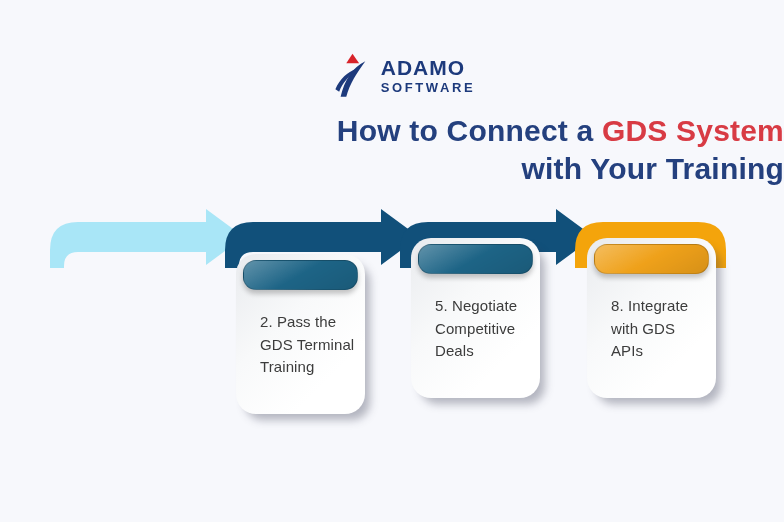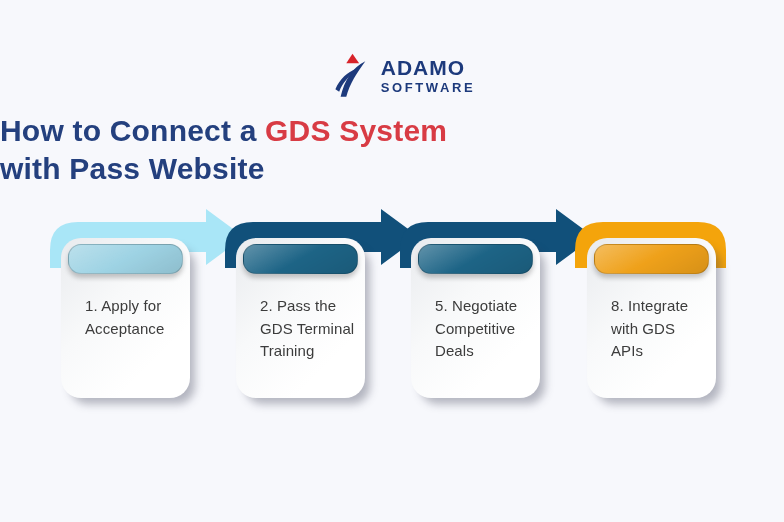--- a/index.html
+++ b/index.html
@@ -12,35 +12,35 @@
   
   .logo { position:absolute; top:52px; left:0; right:0;
           display:flex; justify-content:center; align-items:center; gap:10px;padding-left:24px; }
   .logo-icon { width:38px; height:46px; flex:0 0 auto; }
   .logo-text { display:flex; flex-direction:column; line-height:1; }
   .logo-name { font-size:21px; font-weight:800; color:#1d3a7c; letter-spacing:1px; }
   .logo-sub  { font-size:13px; font-weight:800; color:#1d3a7c; letter-spacing:2.6px; margin-top:3px; }
 
   
   .title { position:absolute; top:112px; left:0; right:0;
-           text-align:left; font-size:30px; font-weight:800;
+           text-align:right; font-size:30px; font-weight:800;
            line-height:38px; color:#24407e; margin:0; letter-spacing:.2px; }
   .title .accent { color:#d83b44; }
 
   
   .steps { position:absolute; top:208px; left:0; width:784px; height:230px; }
   .bands { position:absolute; top:0; left:0; }
 
   .card { position:absolute; top:30px; width:129px; height:160px;
           border-radius:20px;
           background-color:#ffffff;
           background-image:linear-gradient(135deg,#e9ebee 0%, #f8f9fa 40%, #ffffff 75%);
           box-shadow:7px 8px 9px -2px rgba(55,58,80,0.35);
         }
-  .card1 { left:61px; }  .card2 { left:236px; }
+  .card1 { left:61px; }  .card2 { left:236px;margin-top:16px; }
   .card3 { left:411px; } .card4 { left:587px; }
 
   .pill { position:absolute; top:6px; left:7px; right:7px; height:28px;
           border-radius:13px; border:1px solid rgba(0,0,0,.17);
           background-image:linear-gradient(150deg, rgba(255,255,255,.30), rgba(255,255,255,0) 50%, rgba(0,0,0,.10));
           box-shadow:0 4px 5px rgba(0,0,0,.22); }
 
   .label { position:absolute; top:57px; left:24px; right:7px;
            font-size:15px; line-height:22.5px; color:#3c3c3c; letter-spacing:.1px; }
 </style>
@@ -54,35 +54,31 @@
       <path d="M20.5 1.5 L27.5 11.5 L14 11.5 Z" fill="#d8232a"></path>
       <path d="M8 47 C12 30 20 16 34 9.5 C25.5 21.5 17.5 33 14 47 Z" fill="#1d3a7c"></path>
       <path d="M2.5 39 C7.5 27.5 15 21.5 24.5 17.5 C16 26.5 10 32.5 6.5 41.5 Z" fill="#1d3a7c"></path>
     </svg>
     <div class="logo-text">
       <span class="logo-name">ADAMO</span>
       <span class="logo-sub">SOFTWARE</span>
     </div>
   </div>
 
-  <h1 class="title"><span>How to Connect a </span><span class="accent">GDS System</span><br><span>with Pass Website</span></h1>
+  <h1 class="title"><span>How to Connect a </span><span class="accent">GDS System</span><br><span>with Your Training</span></h1>
 
   <div class="steps">
 
     <svg class="bands" width="784" height="230" viewBox="0 0 784 230">
       <path d="M50 60 V42 Q50 14 78 14 H206 V1 L244 29 L206 57 V44 H78 Q64 44 64 58 V60 Z" fill="#A9E6F7"></path>
       <path d="M225 60 V42 Q225 14 253 14 H381 V1 L419 29 L381 57 V44 H253 Q239 44 239 58 V60 Z" fill="#11507A"></path>
       <path d="M400 60 V42 Q400 14 428 14 H556 V1 L594 29 L556 57 V44 H428 Q414 44 414 58 V60 Z" fill="#11507A"></path>
       <path d="M575 60 V42 Q575 14 603 14 H698 Q726 14 726 42 V60 H712 V58 Q712 44 698 44 H603 Q589 44 589 58 V60 Z" fill="#F4A40B"></path>
     </svg>
 
-    <div class="card card1">
-      <div class="pill" style="background-color: rgb(158, 211, 228);"></div>
-      <div class="label">1. Apply for Acceptance</div>
-    </div>
 
     <div class="card card2">
       <div class="pill" style="background-color: rgb(29, 100, 134);"></div>
       <div class="label">2. Pass the GDS Terminal Training</div>
     </div>
 
     <div class="card card3">
       <div class="pill" style="background-color: rgb(29, 100, 134);"></div>
       <div class="label">5. Negotiate Competitive Deals</div>
     </div>

